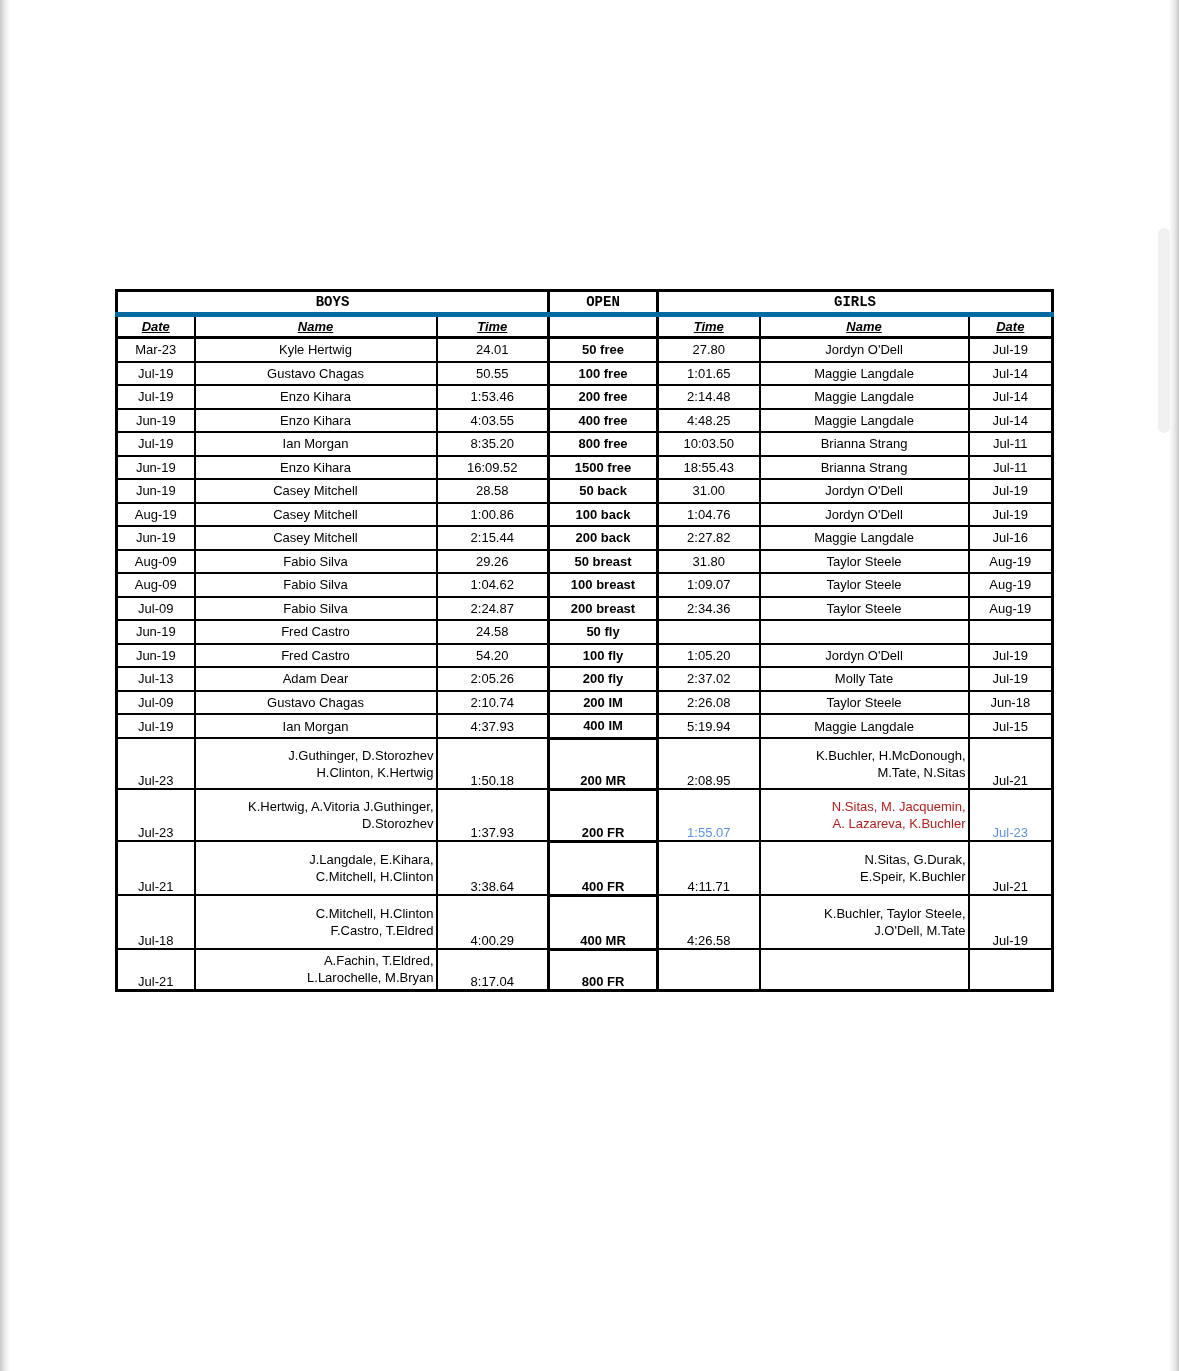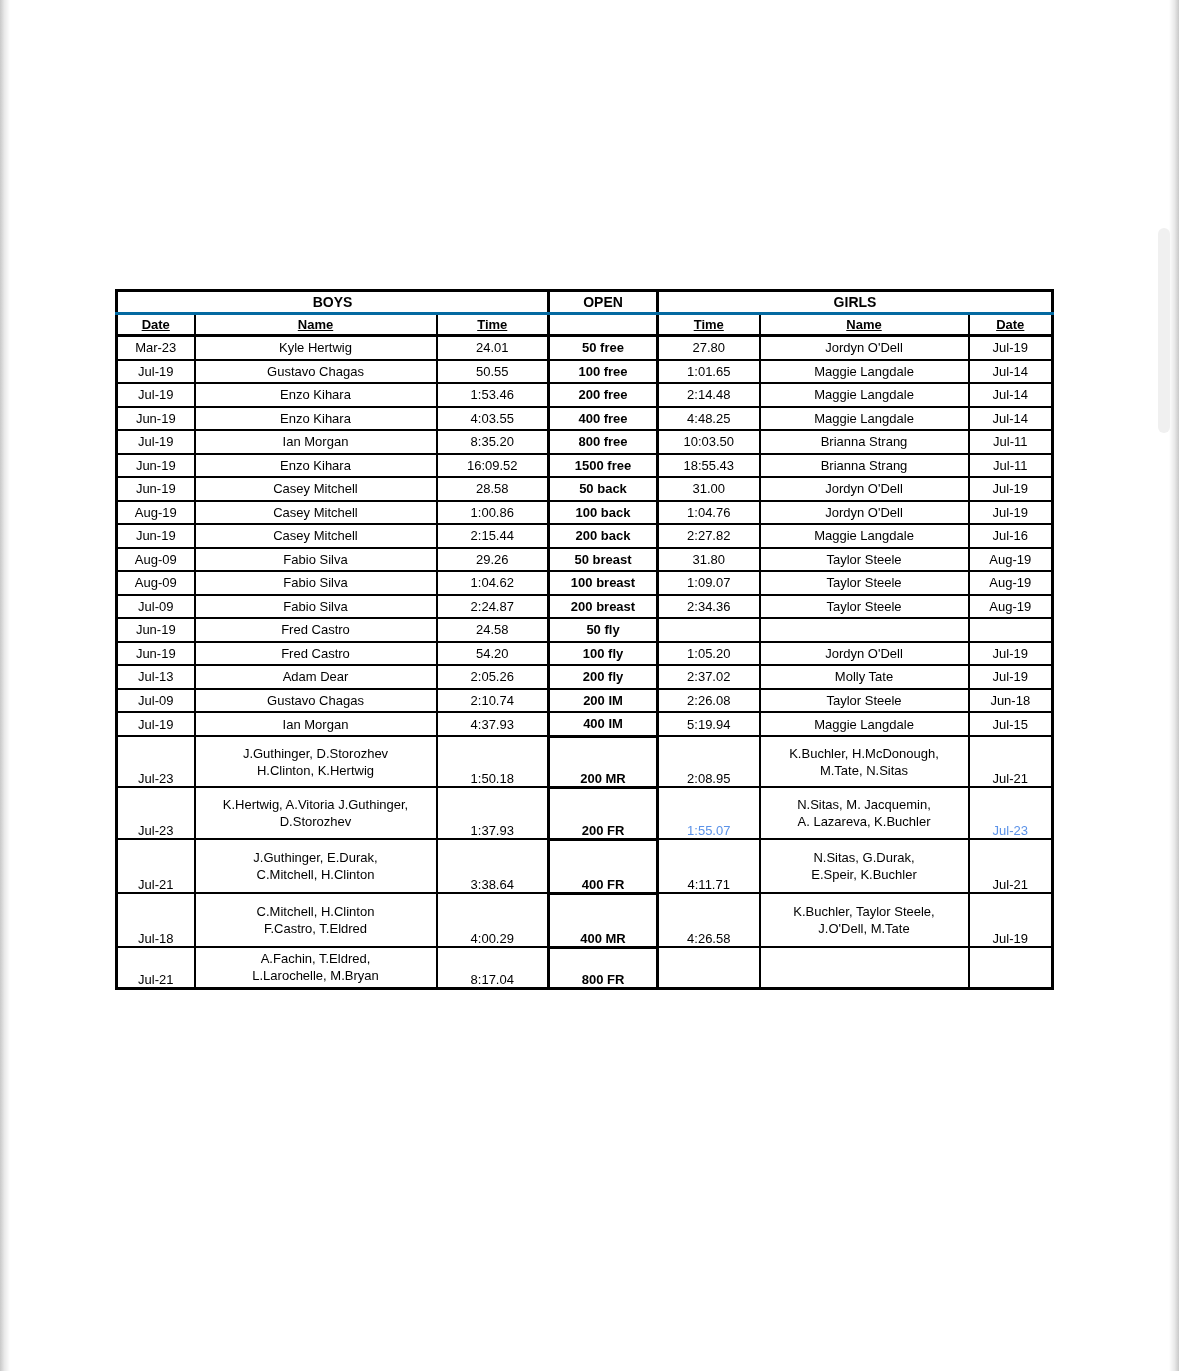--- a/index.html
+++ b/index.html
@@ -21,33 +21,33 @@
   }
   table.records {
     position:absolute; left:115px; top:289px; width:936px;
     border-collapse:collapse; table-layout:fixed;
   }
   table.records td {
     border:2px solid #000; text-align:center; vertical-align:middle;
     font-size:13px; padding:0 2px; overflow:hidden;
   }
   tr.group-hd td {
-    font-weight:bold; font-size:14px; height:20px; border-bottom:3px solid #0369a1;
+    font-weight:bold; font-size:14px; height:20px; border-bottom:5px solid #0369a1;font-family:Liberation Mono, monospace;
   }
   tr.col-hd td {
     font-weight:bold; font-size:13px; height:19px; border-bottom:3px solid #000;
   }
-  tr.col-hd .u { text-decoration:underline; }
+  tr.col-hd .u { text-decoration:underline;font-style:italic; }
   table.records td.open {
     border-left:3px solid #000; border-right:3px solid #000; font-weight:bold;
   }
   tr.std { }
   tr.std td { height:21.5px; white-space:nowrap; }
   tr.relay td { vertical-align:bottom; padding-bottom:0; white-space:nowrap; }
-  tr.relay td.name { vertical-align:middle; padding-bottom:0; }
+  tr.relay td.name { vertical-align:middle; padding-bottom:0;text-align:right; }
   tr.relay td.open { border-top:3px solid #000; border-bottom:3px solid #000;margin-left:24px; }
   tr.rh52 td { height:48px; }
   tr.rh53 td { height:49px;border-radius:15px; }
   tr.rh55 td { height:51px; }
   tr.rh42 td { height:38px; }
   .ln { display:block; line-height:17px; }
   table.records { border:3px solid #000; }
 </style>
 </head>
 <body>
@@ -256,31 +256,31 @@
 
   <tr class="relay rh53">
     <td>Jul-23</td>
     <td class="name">
       <span class="ln">K.Hertwig, A.Vitoria  J.Guthinger,</span>
       <span class="ln">D.Storozhev</span>
     </td>
     <td>1:37.93</td>
     <td class="open">200 FR</td>
     <td style="color: rgb(91, 146, 232); margin-top: 28px;">1:55.07</td>
-    <td class="name" style="color: #000000;">
+    <td class="name" style="color: #b91c1c;">
       <span class="ln">N.Sitas, M. Jacquemin,</span>
       <span class="ln">A. Lazareva, K.Buchler</span>
     </td>
     <td style="color: rgb(91, 146, 232);">Jul-23</td>
   </tr>
 
   <tr class="relay rh55">
     <td>Jul-21</td>
     <td class="name">
-      <span class="ln">J.Guthinger, E.Durak,</span>
+      <span class="ln">J.Langdale, E.Kihara,</span>
       <span class="ln">C.Mitchell, H.Clinton</span>
     </td>
     <td>3:38.64</td>
     <td class="open">400 FR</td>
     <td>4:11.71</td>
     <td class="name">
       <span class="ln">N.Sitas, G.Durak,</span>
       <span class="ln">E.Speir, K.Buchler</span>
     </td>
     <td>Jul-21</td>

